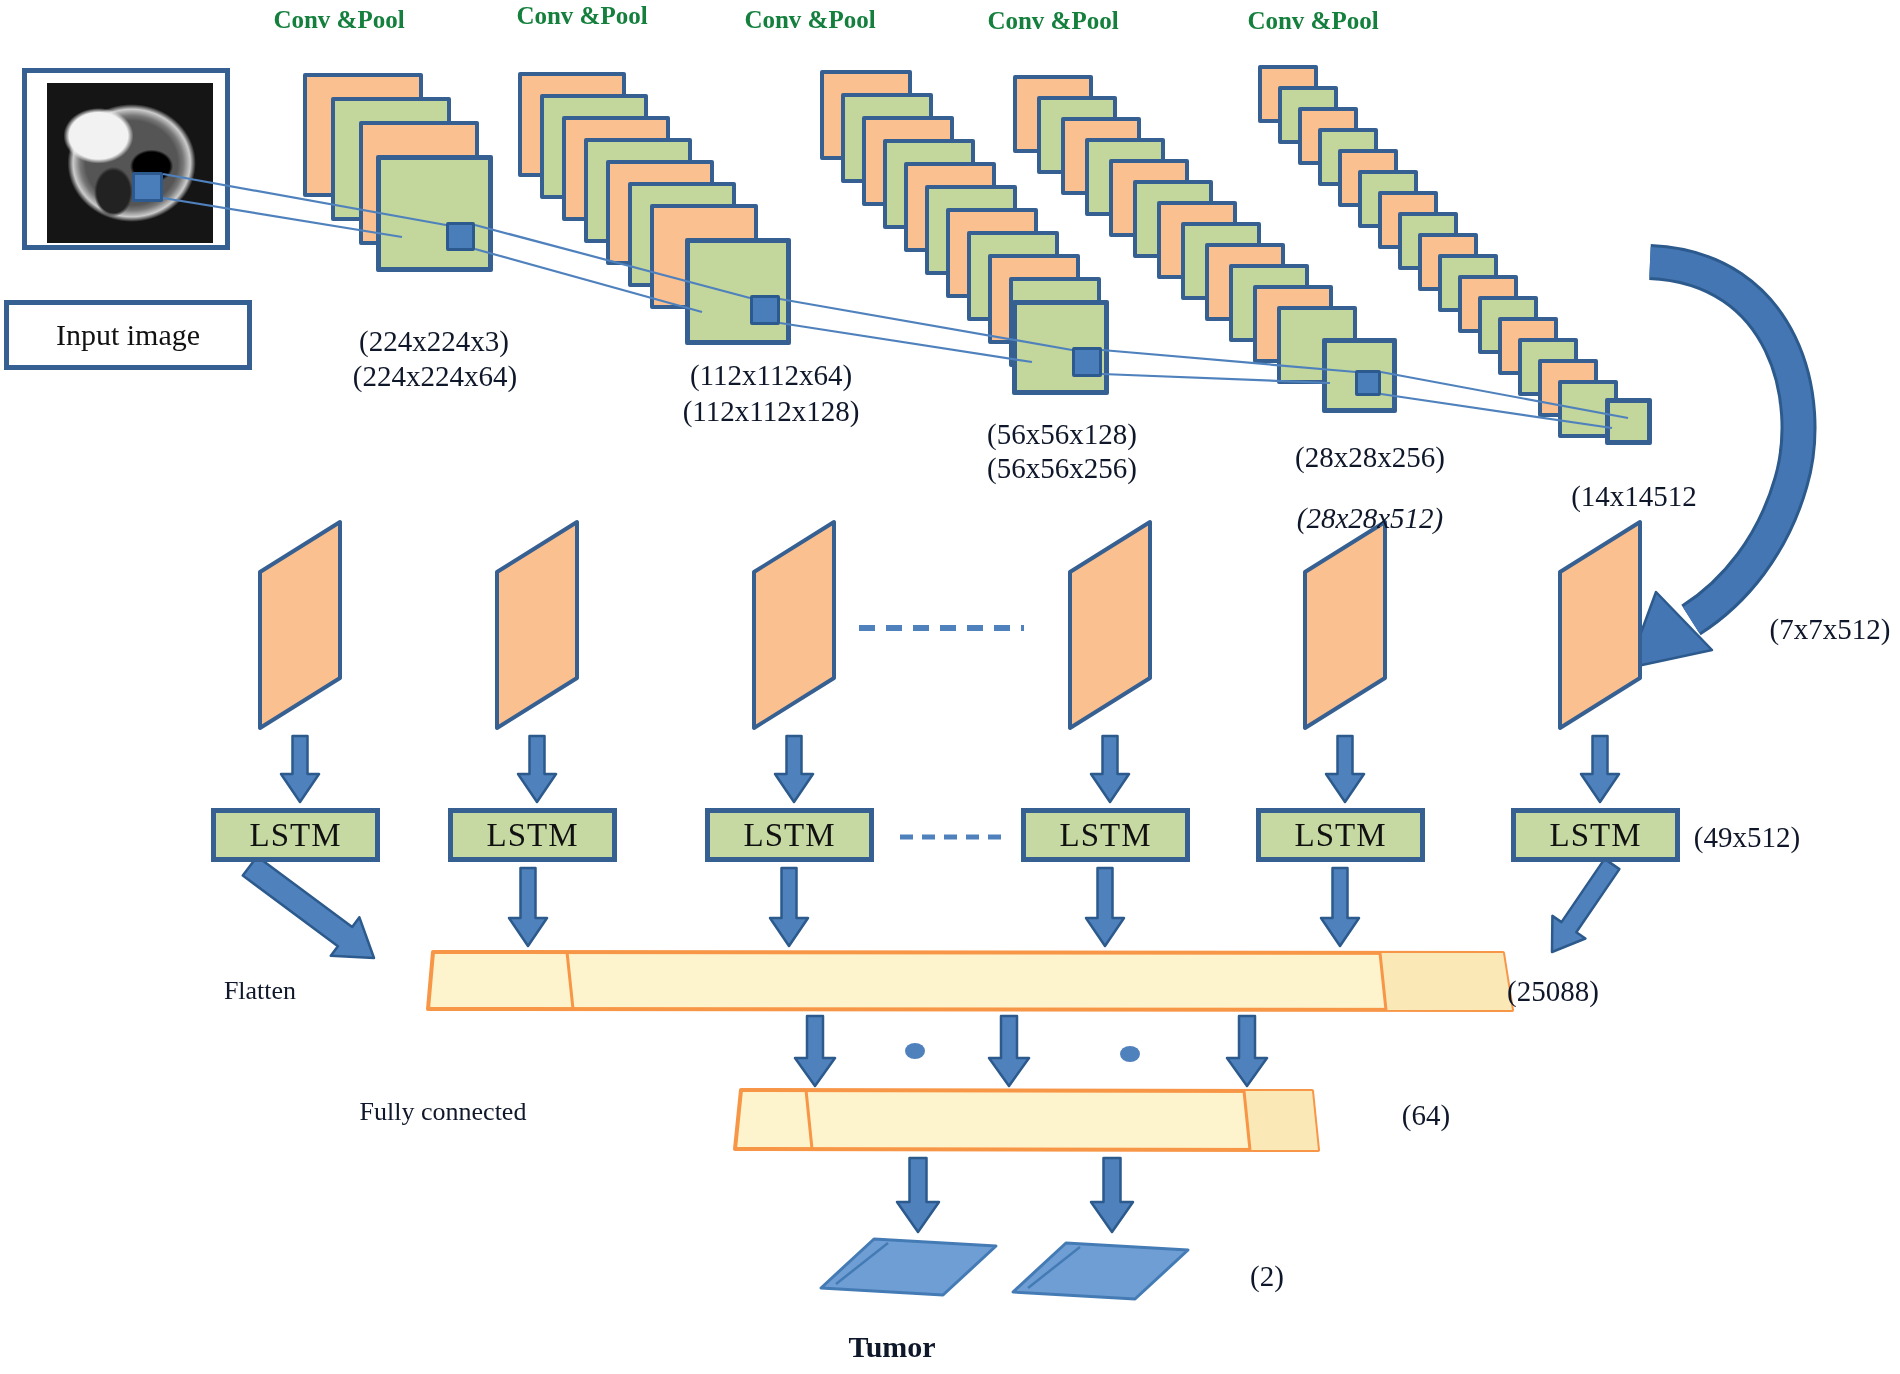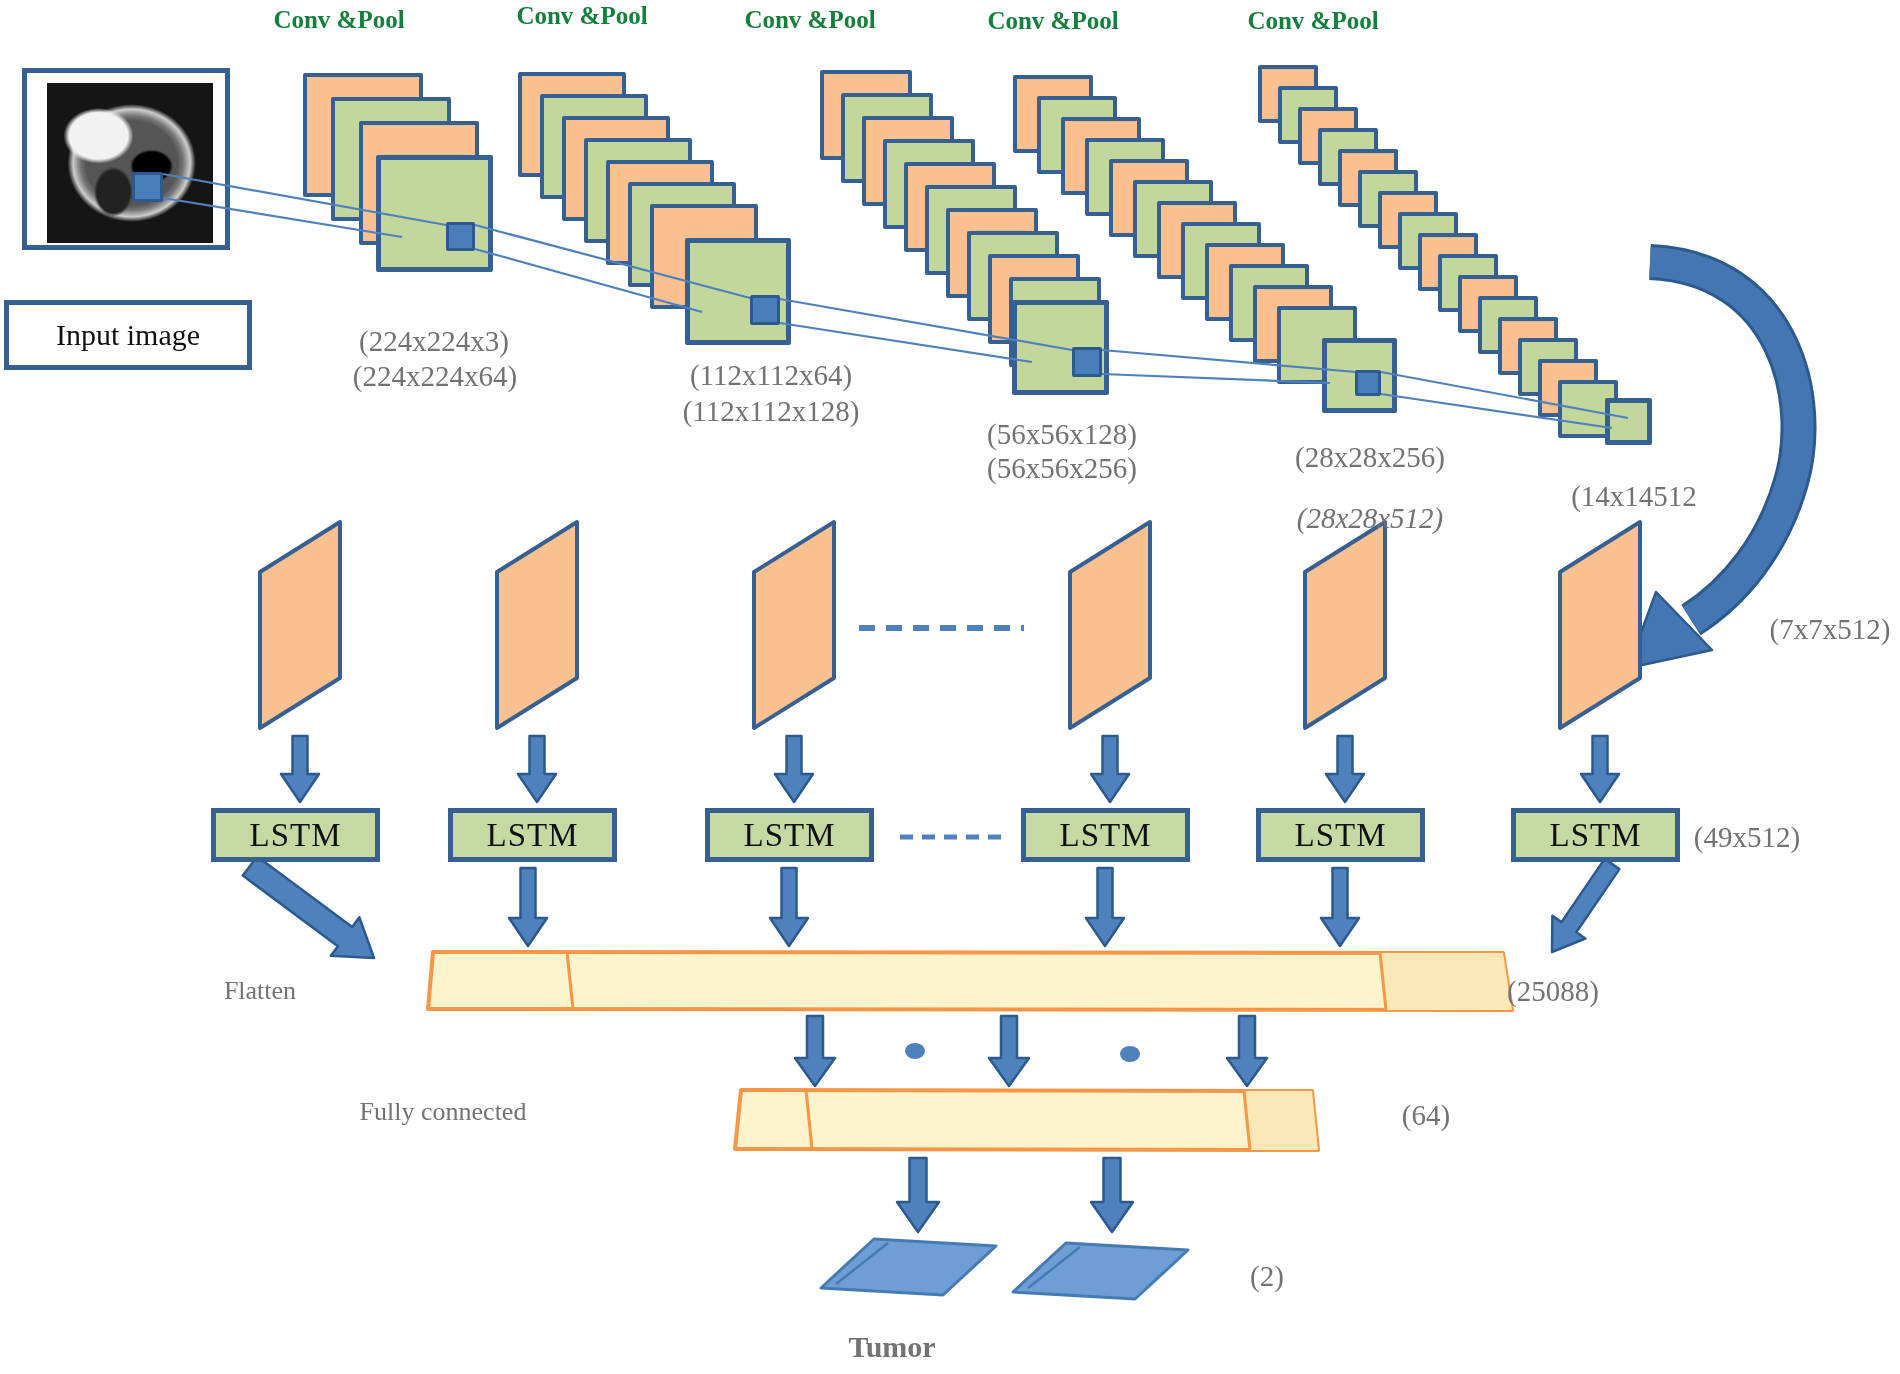--- a/index.html
+++ b/index.html
@@ -5,21 +5,21 @@
   html,body{margin:0;padding:0;background:#fff;}
   #canvas{position:relative;width:1900px;height:1374px;background:#fff;overflow:hidden;
           font-family:"Liberation Serif","DejaVu Serif",serif;}
   svg.layer{position:absolute;left:0;top:0;pointer-events:none;}
   #svg-bottom{z-index:1;}
   .tile{position:absolute;border:4px solid #376092;border-radius:2px;z-index:2;box-sizing:border-box;}
   .tile.orange{background:#fac090;}
   .tile.green{background:#c3d69b;}
   #svg-top{z-index:3;}
   .bluesq{position:absolute;background:#4a7ebb;border:3px solid #2d5a8e;border-radius:2px;z-index:4;box-sizing:border-box;}
-  .txt{position:absolute;transform:translate(-50%,-50%);white-space:nowrap;color:#737373;z-index:5;}
+  .txt{position:absolute;transform:translate(-50%,-50%);white-space:nowrap;color:#0f172a;z-index:5;}
   .hdr{font-size:25px;font-weight:bold;color:#15803d;}
   .dim{font-size:29px;}
   .small-label{font-size:26px;}
   .class-label{font-size:30px;font-weight:bold;}
   .lstm{position:absolute;width:169px;height:54px;top:808px;background:#c6d9a2;border:5px solid #376092;
         box-sizing:border-box;display:flex;align-items:center;justify-content:center;
         font-size:33px;color:#111;z-index:2;letter-spacing:1px;}
   #input-box{position:absolute;left:22px;top:68px;width:208px;height:182px;background:#fff;
              border:5px solid #376092;box-sizing:border-box;z-index:2;}
   #brain{position:absolute;left:20px;top:10px;width:166px;height:160px;z-index:2;

